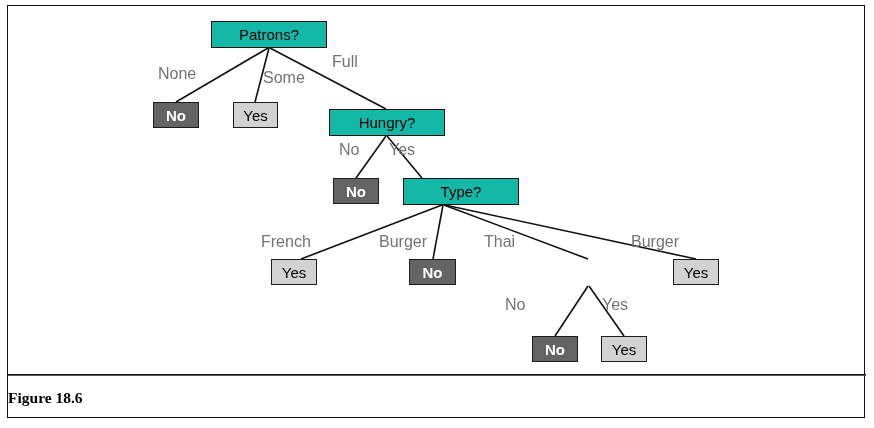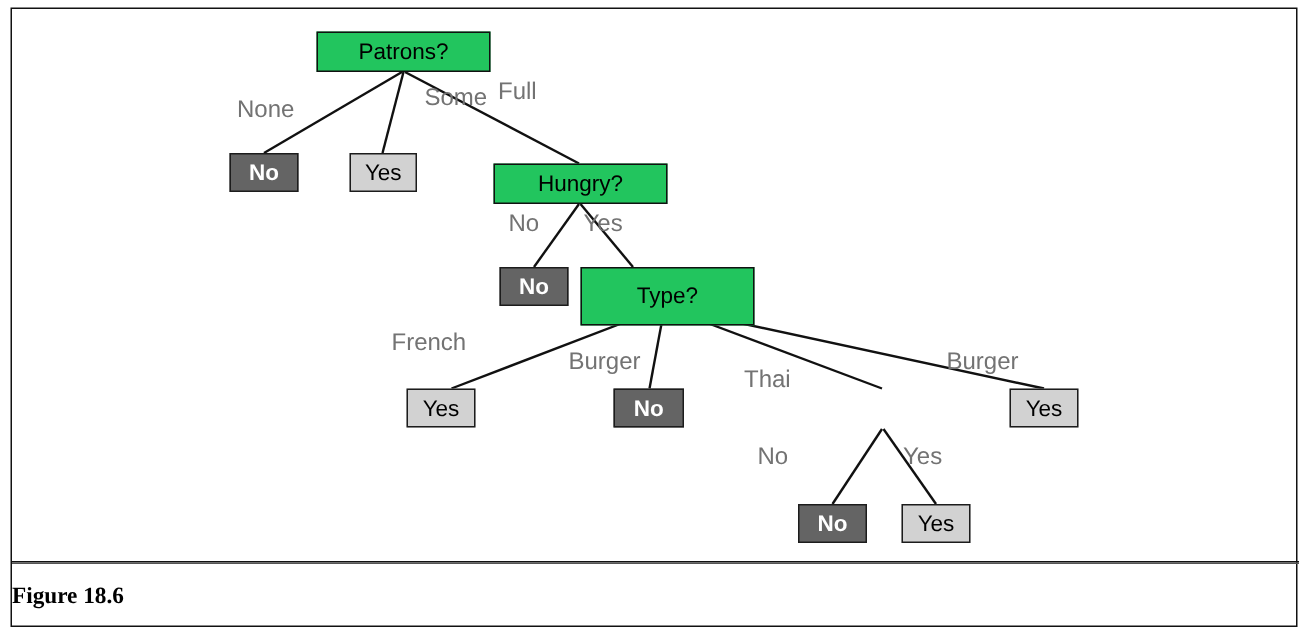--- a/index.html
+++ b/index.html
@@ -74,21 +74,21 @@
     display: flex;
     align-items: center;
     justify-content: center;
     color: #000000;
     font-size: 15px;
     line-height: 1;
     white-space: nowrap;
     z-index: 3;
   }
   .node.internal {
-    background: #22c55e;
+    background: #14b8a6;
     border: 1.7px solid #111111;
   }
   .node.leaf-yes {
     background: #d2d2d2;
     border: 1.9px solid #1c1c1c;
     font-size: 15px;
   }
   .node.leaf-no {
     background: #646464;
     border: 1.9px solid #1c1c1c;
@@ -151,48 +151,48 @@
     <div class="node internal" style="left:203px; top:15px; width:116px; height:27px;">Patrons?</div>
 
     <div class="node leaf-no" style="left:145px; top:96px; width:46px; height:26px;">No</div>
 
     <div class="node leaf-yes" style="left:225px; top:96px; width:45px; height:26px;">Yes</div>
 
     <div class="node internal" style="left:321px; top:103px; width:116px; height:27px;">Hungry?</div>
 
     <div class="node leaf-no" style="left:325px; top:172px; width:46px; height:26px;">No</div>
 
-    <div class="node internal" style="left:379px; top:172px; width:116px; height:39px;">Type?</div>
+    <div class="node internal" style="left:395px; top:172px; width:116px; height:27px;">Type?</div>
 
     <div class="node leaf-yes" style="left:263px; top:253px; width:46px; height:26px;">Yes</div>
 
     <div class="node leaf-no" style="left:401px; top:253px; width:47px; height:26px;">No</div>
 
 
     <div class="node leaf-yes" style="left:665px; top:253px; width:46px; height:26px;">Yes</div>
 
     <div class="node leaf-no" style="left:524px; top:330px; width:46px; height:26px;">No</div>
 
     <div class="node leaf-yes" style="left:593px; top:330px; width:46px; height:26px;">Yes</div>
 
     <div class="edge-label" style="left:150px; top:60px;">None</div>
 
-    <div class="edge-label" style="left:255px; top:52px;margin-left:20px;">Some</div>
+    <div class="edge-label" style="left:255px; top:64px;">Some</div>
 
     <div class="edge-label" style="left:324px; top:48px;">Full</div>
 
     <div class="edge-label" style="left:331px; top:136px;">No</div>
 
     <div class="edge-label" style="left:381px; top:136px;">Yes</div>
 
-    <div class="edge-label" style="left:253px; top:215px;">French</div>
+    <div class="edge-label" style="left:253px; top:228px;">French</div>
 
     <div class="edge-label" style="left:371px; top:228px;">Burger</div>
 
-    <div class="edge-label" style="left:488px; top:228px;margin-top:12px;">Thai</div>
+    <div class="edge-label" style="left:476px; top:228px;">Thai</div>
 
     <div class="edge-label" style="left:623px; top:228px;">Burger</div>
 
     <div class="edge-label" style="left:497px; top:291px;">No</div>
 
     <div class="edge-label" style="left:594px; top:291px;">Yes</div>
 
   </div>
 
   <div id="caption-rule"></div>

